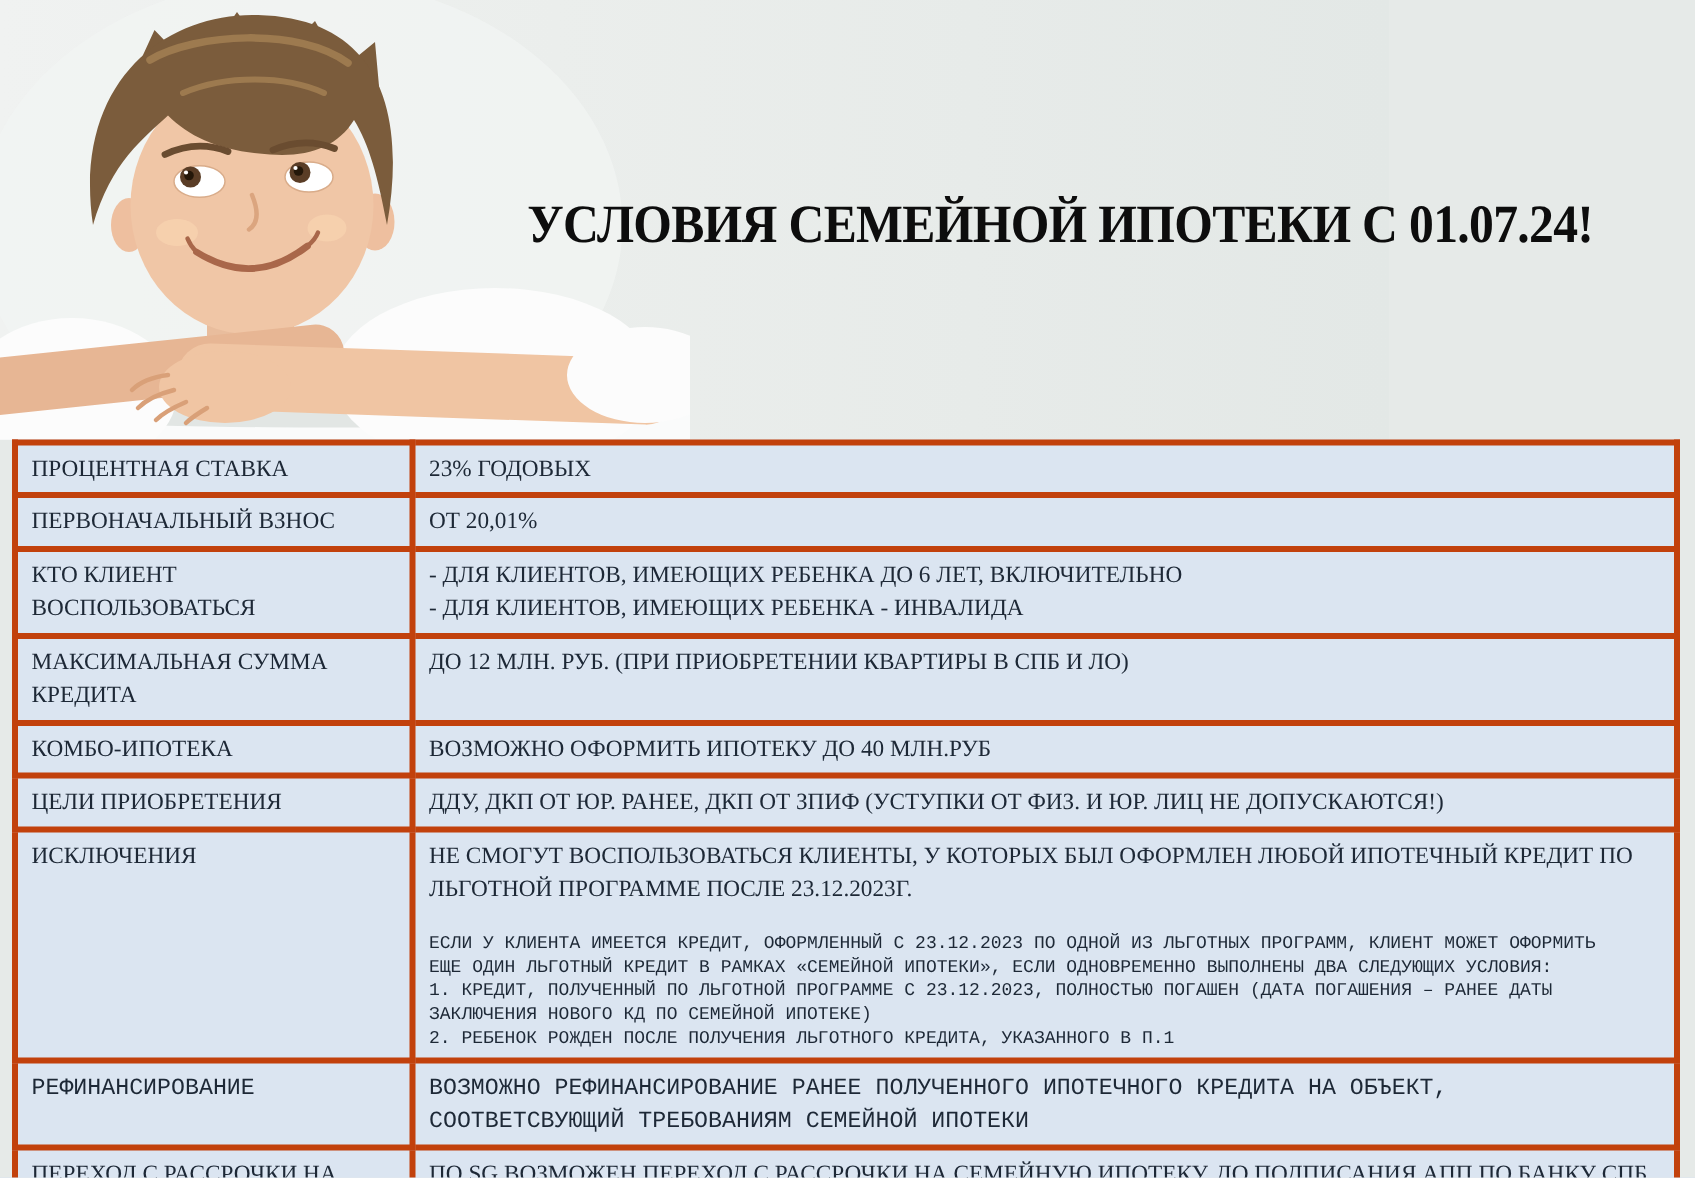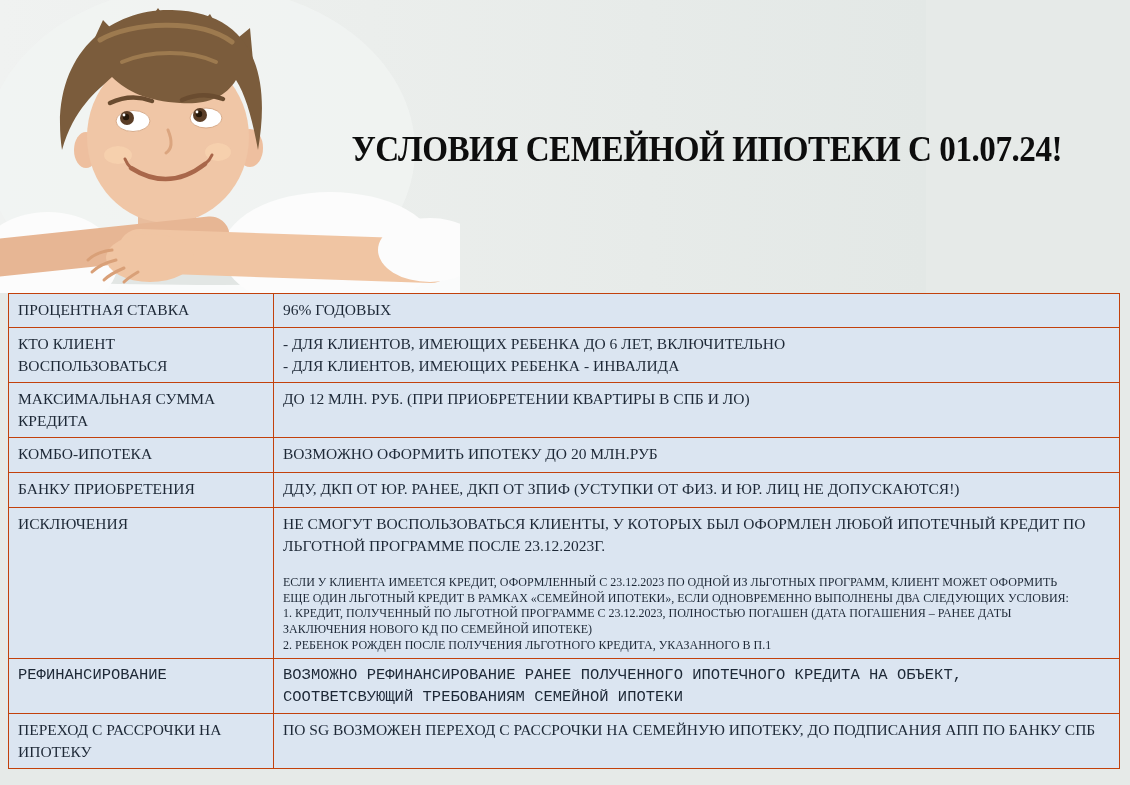--- a/index.html
+++ b/index.html
@@ -23,31 +23,32 @@
     letter-spacing: -0.5px;
     transform: scaleX(0.92); transform-origin: 55% 50%;
     line-height: 44px;
   }
   .cond-table {
     position: absolute; left: 8px; top: 293px; width: 1112px;
     border-collapse: collapse; table-layout: fixed;
     background: #dbe5f1; color: #1d2836;
   }
   .cond-table td {
-    border: 1px solid #c2410c;
+    border: 4px solid #c2410c;
     vertical-align: top;
     padding: 5px 10px 4px 9px;
     font-size: 15.5px; line-height: 1.45;
     overflow: hidden;
   }
   td.label-cell { width: 265px; }
   .multiline { white-space: pre-line; }
   .exclusions-note {
     font-size: 12px; line-height: 1.32; margin-top: 17px;
     white-space: pre-line;
+    font-family: Liberation Mono, monospace;
   }
   tr.r-h34 { height: 34px; } tr.r-h35 { height: 35px; }
   tr.r-h50 { height: 50px; } tr.r-h48 { height: 48px; }
   tr.r-h150 { height: 150px; } tr.r-h49 { height: 49px; font-family: Liberation Mono, monospace; }
   tr.r-h47 { height: 47px; }
 </style>
 </head>
 <body>
 
 <div class="header-band">
@@ -120,38 +121,42 @@
 </div>
 
 <table class="cond-table">
   <colgroup>
       <col style="width:265px">
       <col>
     </colgroup>
   <tbody>
     <tr class="r-h34">
       <td class="label-cell">ПРОЦЕНТНАЯ СТАВКА</td>
-      <td>96% ГОДОВЫХ</td>
+      <td>23% ГОДОВЫХ</td>
+    </tr>
+    <tr class="r-h34">
+      <td class="label-cell">ПЕРВОНАЧАЛЬНЫЙ ВЗНОС</td>
+      <td>ОТ 20,01%</td>
     </tr>
     <tr class="r-h50">
       <td class="label-cell">КТО КЛИЕНТ ВОСПОЛЬЗОВАТЬСЯ</td>
       <td class="multiline">- ДЛЯ КЛИЕНТОВ, ИМЕЮЩИХ РЕБЕНКА ДО 6 ЛЕТ, ВКЛЮЧИТЕЛЬНО
 - ДЛЯ КЛИЕНТОВ, ИМЕЮЩИХ РЕБЕНКА - ИНВАЛИДА</td>
     </tr>
     <tr class="r-h48">
       <td class="label-cell multiline">МАКСИМАЛЬНАЯ СУММА
 КРЕДИТА</td>
       <td>ДО 12 МЛН. РУБ. (ПРИ ПРИОБРЕТЕНИИ КВАРТИРЫ В СПБ И ЛО)</td>
     </tr>
     <tr class="r-h35">
       <td class="label-cell">КОМБО-ИПОТЕКА</td>
-      <td>ВОЗМОЖНО ОФОРМИТЬ ИПОТЕКУ ДО 20 МЛН.РУБ</td>
+      <td>ВОЗМОЖНО ОФОРМИТЬ ИПОТЕКУ ДО 40 МЛН.РУБ</td>
     </tr>
     <tr class="r-h35">
-      <td class="label-cell">БАНКУ ПРИОБРЕТЕНИЯ</td>
+      <td class="label-cell">ЦЕЛИ ПРИОБРЕТЕНИЯ</td>
       <td>ДДУ, ДКП ОТ ЮР. РАНЕЕ, ДКП ОТ ЗПИФ (УСТУПКИ ОТ ФИЗ. И ЮР. ЛИЦ НЕ ДОПУСКАЮТСЯ!)</td>
     </tr>
     <tr class="r-h150">
       <td class="label-cell">ИСКЛЮЧЕНИЯ</td>
       <td>
         <div class="multiline">НЕ СМОГУТ ВОСПОЛЬЗОВАТЬСЯ КЛИЕНТЫ, У КОТОРЫХ БЫЛ ОФОРМЛЕН ЛЮБОЙ ИПОТЕЧНЫЙ КРЕДИТ ПО
 ЛЬГОТНОЙ ПРОГРАММЕ ПОСЛЕ 23.12.2023Г.</div>
         <div class="exclusions-note">ЕСЛИ У КЛИЕНТА ИМЕЕТСЯ КРЕДИТ, ОФОРМЛЕННЫЙ С 23.12.2023 ПО ОДНОЙ ИЗ ЛЬГОТНЫХ ПРОГРАММ, КЛИЕНТ МОЖЕТ ОФОРМИТЬ
 ЕЩЕ ОДИН ЛЬГОТНЫЙ КРЕДИТ В РАМКАХ «СЕМЕЙНОЙ ИПОТЕКИ», ЕСЛИ ОДНОВРЕМЕННО ВЫПОЛНЕНЫ ДВА СЛЕДУЮЩИХ УСЛОВИЯ:
 1. КРЕДИТ, ПОЛУЧЕННЫЙ ПО ЛЬГОТНОЙ ПРОГРАММЕ С 23.12.2023, ПОЛНОСТЬЮ ПОГАШЕН (ДАТА ПОГАШЕНИЯ – РАНЕЕ ДАТЫ

